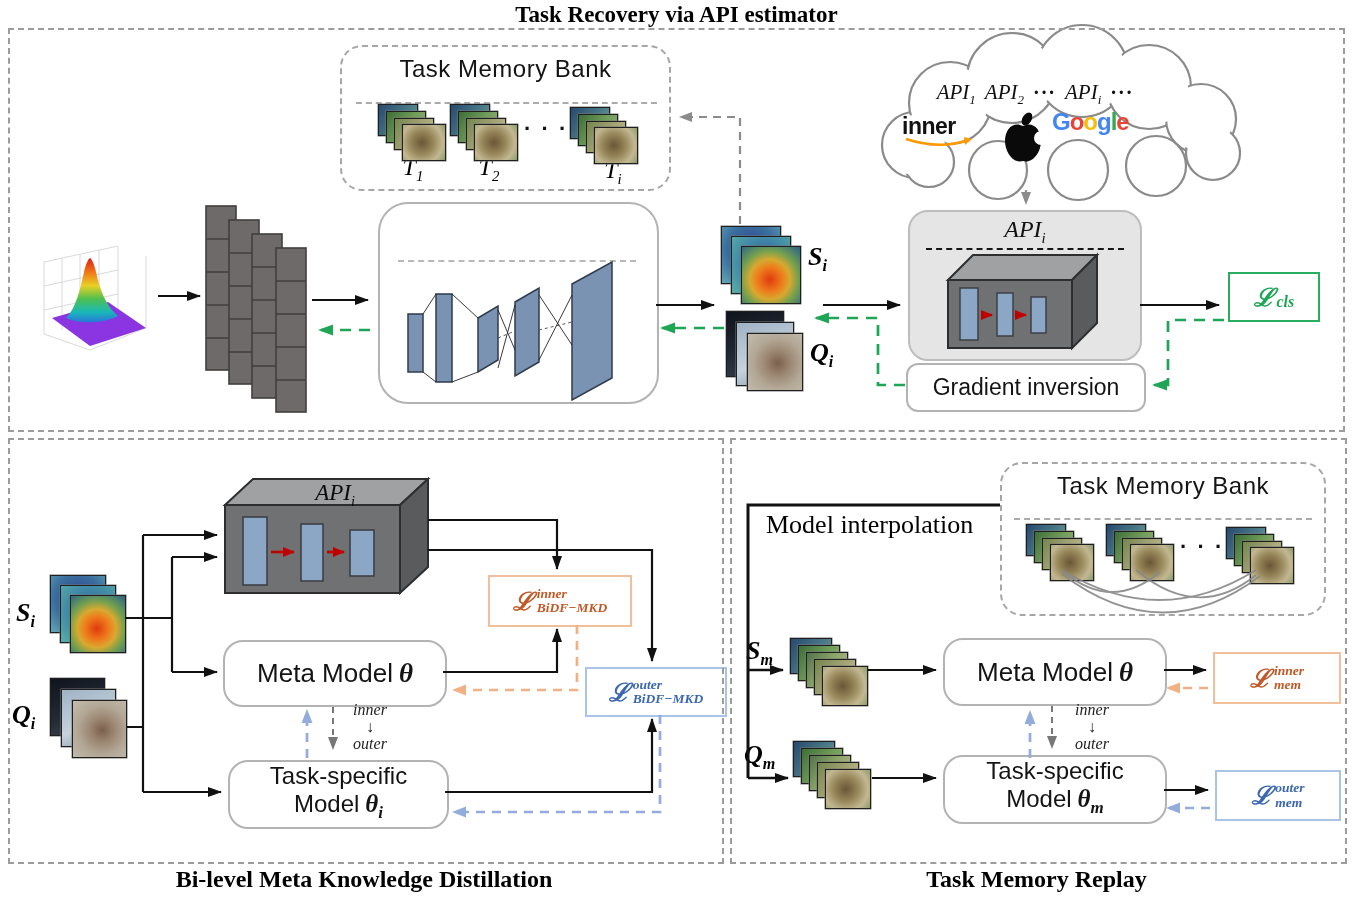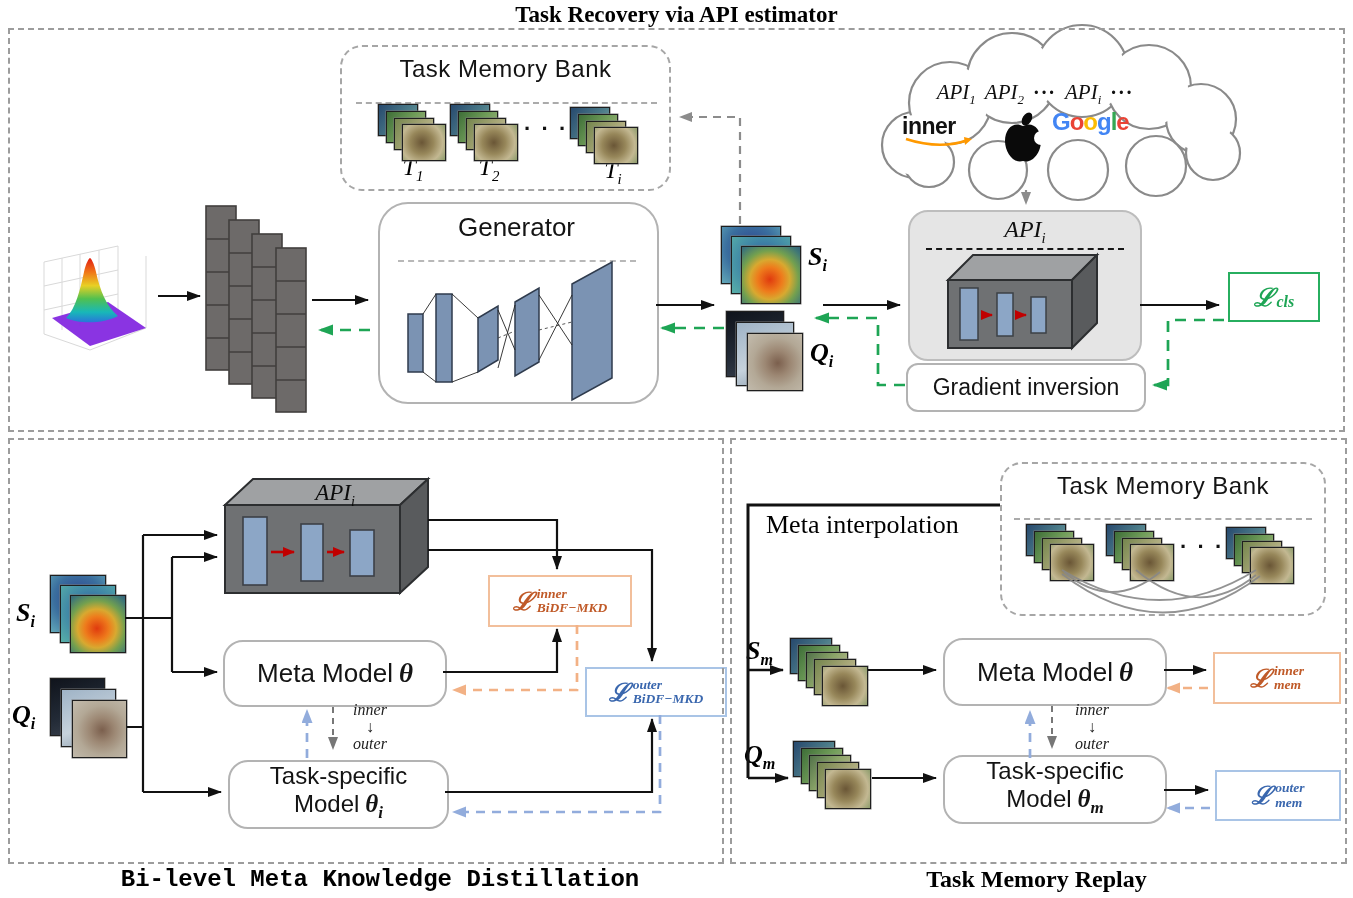--- a/index.html
+++ b/index.html
@@ -94,21 +94,21 @@
         <circle cx="998" cy="170" r="26"></circle>
       <circle cx="929" cy="162" r="22"></circle>
     </g>
   </svg>
 
   <div class="panel" style="left:8px;top:28px;width:1333px;height:400px;"></div>
   <div class="panel" style="left:8px;top:438px;width:712px;height:422px;"></div>
   <div class="panel" style="left:730px;top:438px;width:613px;height:422px;"></div>
 
   <div class="d serifb title">Task Recovery via API estimator</div>
-  <div class="d serifb cap" style="left:24px;top:866px;width:712px;font-family:Liberation Mono, monospace;">Bi-level Meta Knowledge Distillation</div>
+  <div class="d serifb cap" style="left:8px;top:866px;width:712px;">Bi-level Meta Knowledge Distillation</div>
   <div class="d serifb cap" style="left:730px;top:866px;width:613px;">Task Memory Replay</div>
 
   <div class="bank" style="left:340px;top:45px;width:327px;height:142px;">
     <div class="bank-title">Task Memory Bank</div>
     <div class="divider" style="left:14px;right:12px;top:55px;"></div>
   </div>
   <div class="imgstack" style="left:378px;top:104px;">
     <div class="ly n1" style="left:0;top:0;width:40px;height:32px;"></div>
     <div class="ly n2" style="left:8px;top:7px;width:40px;height:32px;"></div>
     <div class="ly n3" style="left:16px;top:14px;width:40px;height:32px;"></div>
@@ -148,21 +148,20 @@
   <svg class="d" style="left:1002px;top:112px;" width="44" height="56">
     <path d="M21,14 C12,9 3,16 3,29 C3,41 12,52 21,49 C30,52 39,41 39,29 C39,16 30,9 21,14 Z" fill="#0a0a0a"></path>
     <ellipse cx="25" cy="7" rx="4.5" ry="7" transform="rotate(32 25 7)" fill="#0a0a0a"></ellipse>
     <circle cx="39" cy="26" r="7" fill="#ffffff"></circle>
   </svg>
   <div class="d google" style="left:1052px;top:108px;">
     <span class="g0">G</span><span class="g1">o</span><span class="g2">o</span><span class="g3">g</span><span class="g4">l</span><span class="g5">e</span>
   </div>
 
   <div class="box" style="left:378px;top:202px;width:277px;height:198px;border-radius:30px;background:transparent;"></div>
-  <div class="d" style="left:378px;top:212px;width:277px;text-align:center;font-size:26px;color:#141414;">Generator</div>
   <div class="divider" style="left:398px;top:260px;width:238px;border-top-color:#b8b8b8;z-index:2;"></div>
 
   <div class="imgstack" style="left:721px;top:226px;">
     <div class="ly sBack" style="left:0;top:0;width:60px;height:58px;"></div>
     <div class="ly sMid" style="left:10px;top:10px;width:60px;height:58px;"></div>
     <div class="ly sFront" style="left:20px;top:20px;width:60px;height:58px;"></div>
   </div>
   <div class="mlabel" style="left:808px;top:242px;"><span>S</span><sub>i</sub></div>
   <div class="imgstack" style="left:726px;top:311px;">
     <div class="ly qBack" style="left:0;top:0;width:58px;height:66px;"></div>
@@ -243,21 +242,21 @@
     <div class="ly n4" style="left:24px;top:20px;width:44px;height:37px;"></div>
   </div>
   <div class="dots" style="left:1180px;top:534px;">· · ·</div>
   <div class="imgstack" style="left:1226px;top:527px;">
     <div class="ly n1" style="left:0;top:0;width:40px;height:32px;"></div>
     <div class="ly n2" style="left:8px;top:7px;width:40px;height:32px;"></div>
     <div class="ly n3" style="left:16px;top:14px;width:40px;height:32px;"></div>
     <div class="ly n4" style="left:24px;top:20px;width:44px;height:37px;"></div>
   </div>
 
-  <div class="interp" style="left:766px;top:510px;">Meta interpolation</div>
+  <div class="interp" style="left:766px;top:510px;">Model interpolation</div>
 
   <div class="mlabel" style="left:746px;top:636px;"><span>S</span><sub>m</sub></div>
   <div class="imgstack" style="left:790px;top:638px;">
     <div class="ly n1" style="left:0;top:0;width:42px;height:36px;"></div>
     <div class="ly n2" style="left:8px;top:7px;width:42px;height:36px;"></div>
     <div class="ly n5" style="left:16px;top:14px;width:42px;height:36px;"></div>
     <div class="ly n3" style="left:24px;top:21px;width:42px;height:36px;"></div>
     <div class="ly n4" style="left:32px;top:28px;width:46px;height:40px;"></div>
   </div>
   <div class="mlabel" style="left:744px;top:740px;"><span>Q</span><sub>m</sub></div>

